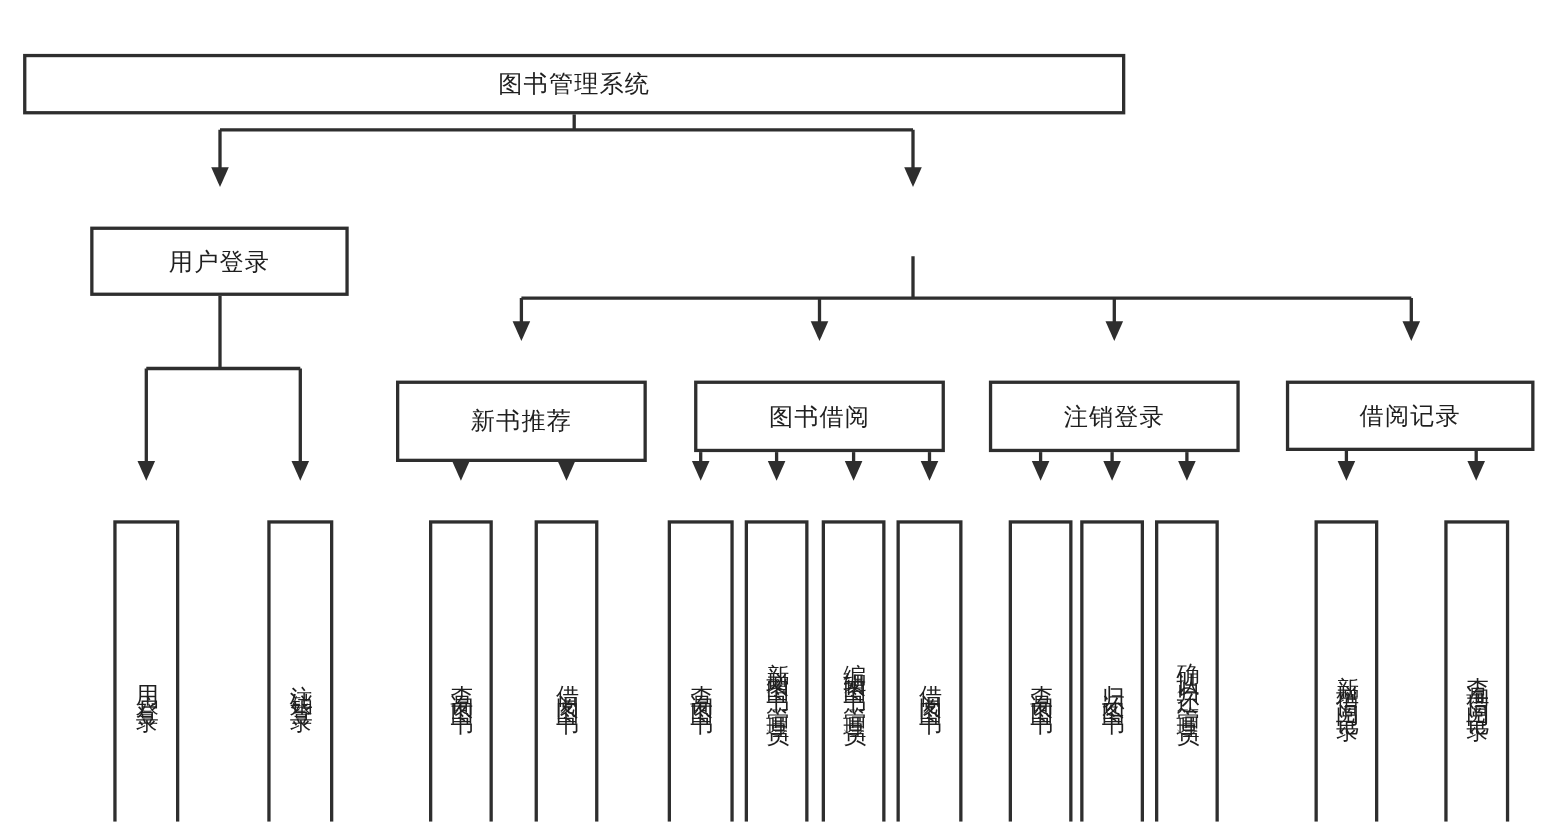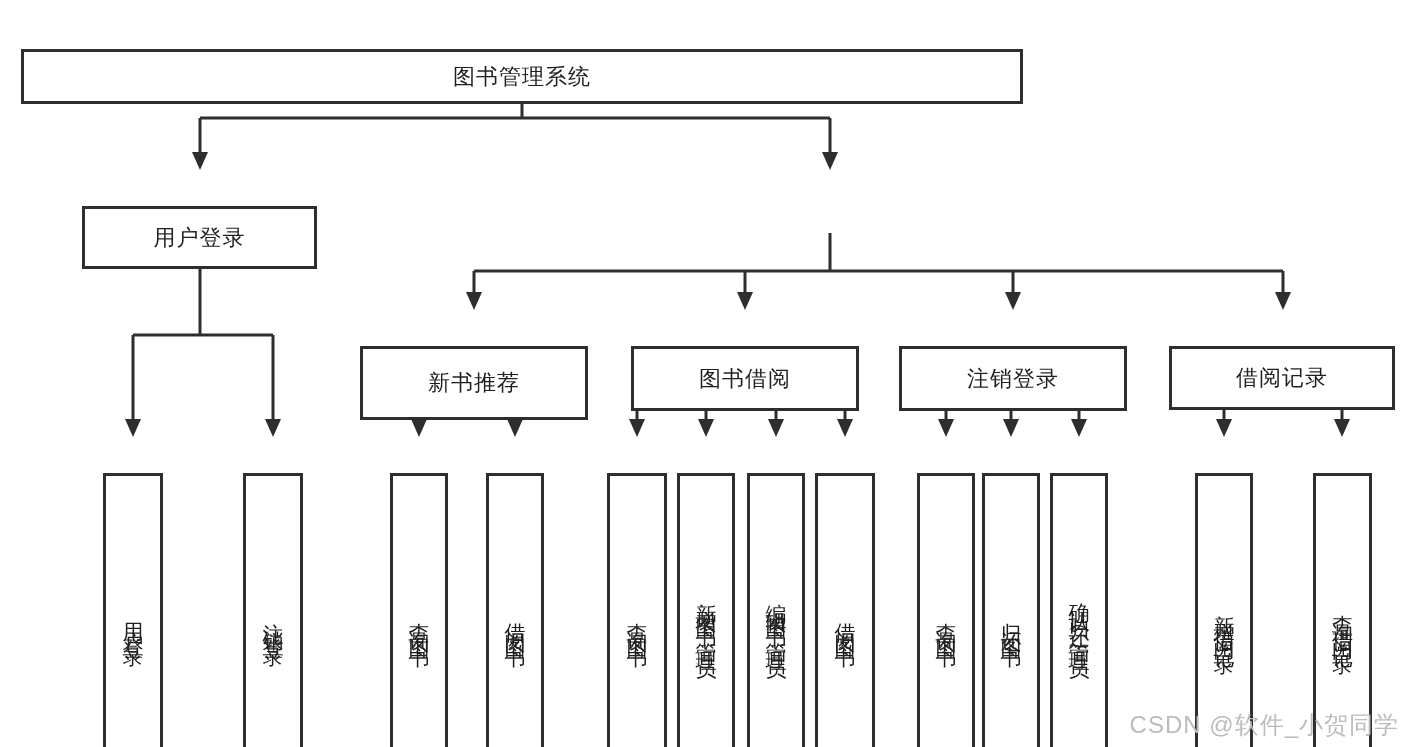--- a/index.html
+++ b/index.html
@@ -179,15 +179,14 @@
       <span>确认归还（管理员）</span>
     </div>
 
   <div class="node v-node leaf b-br-0">
       <span>新增借阅记录</span>
     </div>
   <div class="node v-node leaf b-br-1">
       <span>查询借阅记录</span>
     </div>
 
-  <div class="watermark">CSDN @软件_小贺同学</div>
 
 </div>
 
 </body></html>

